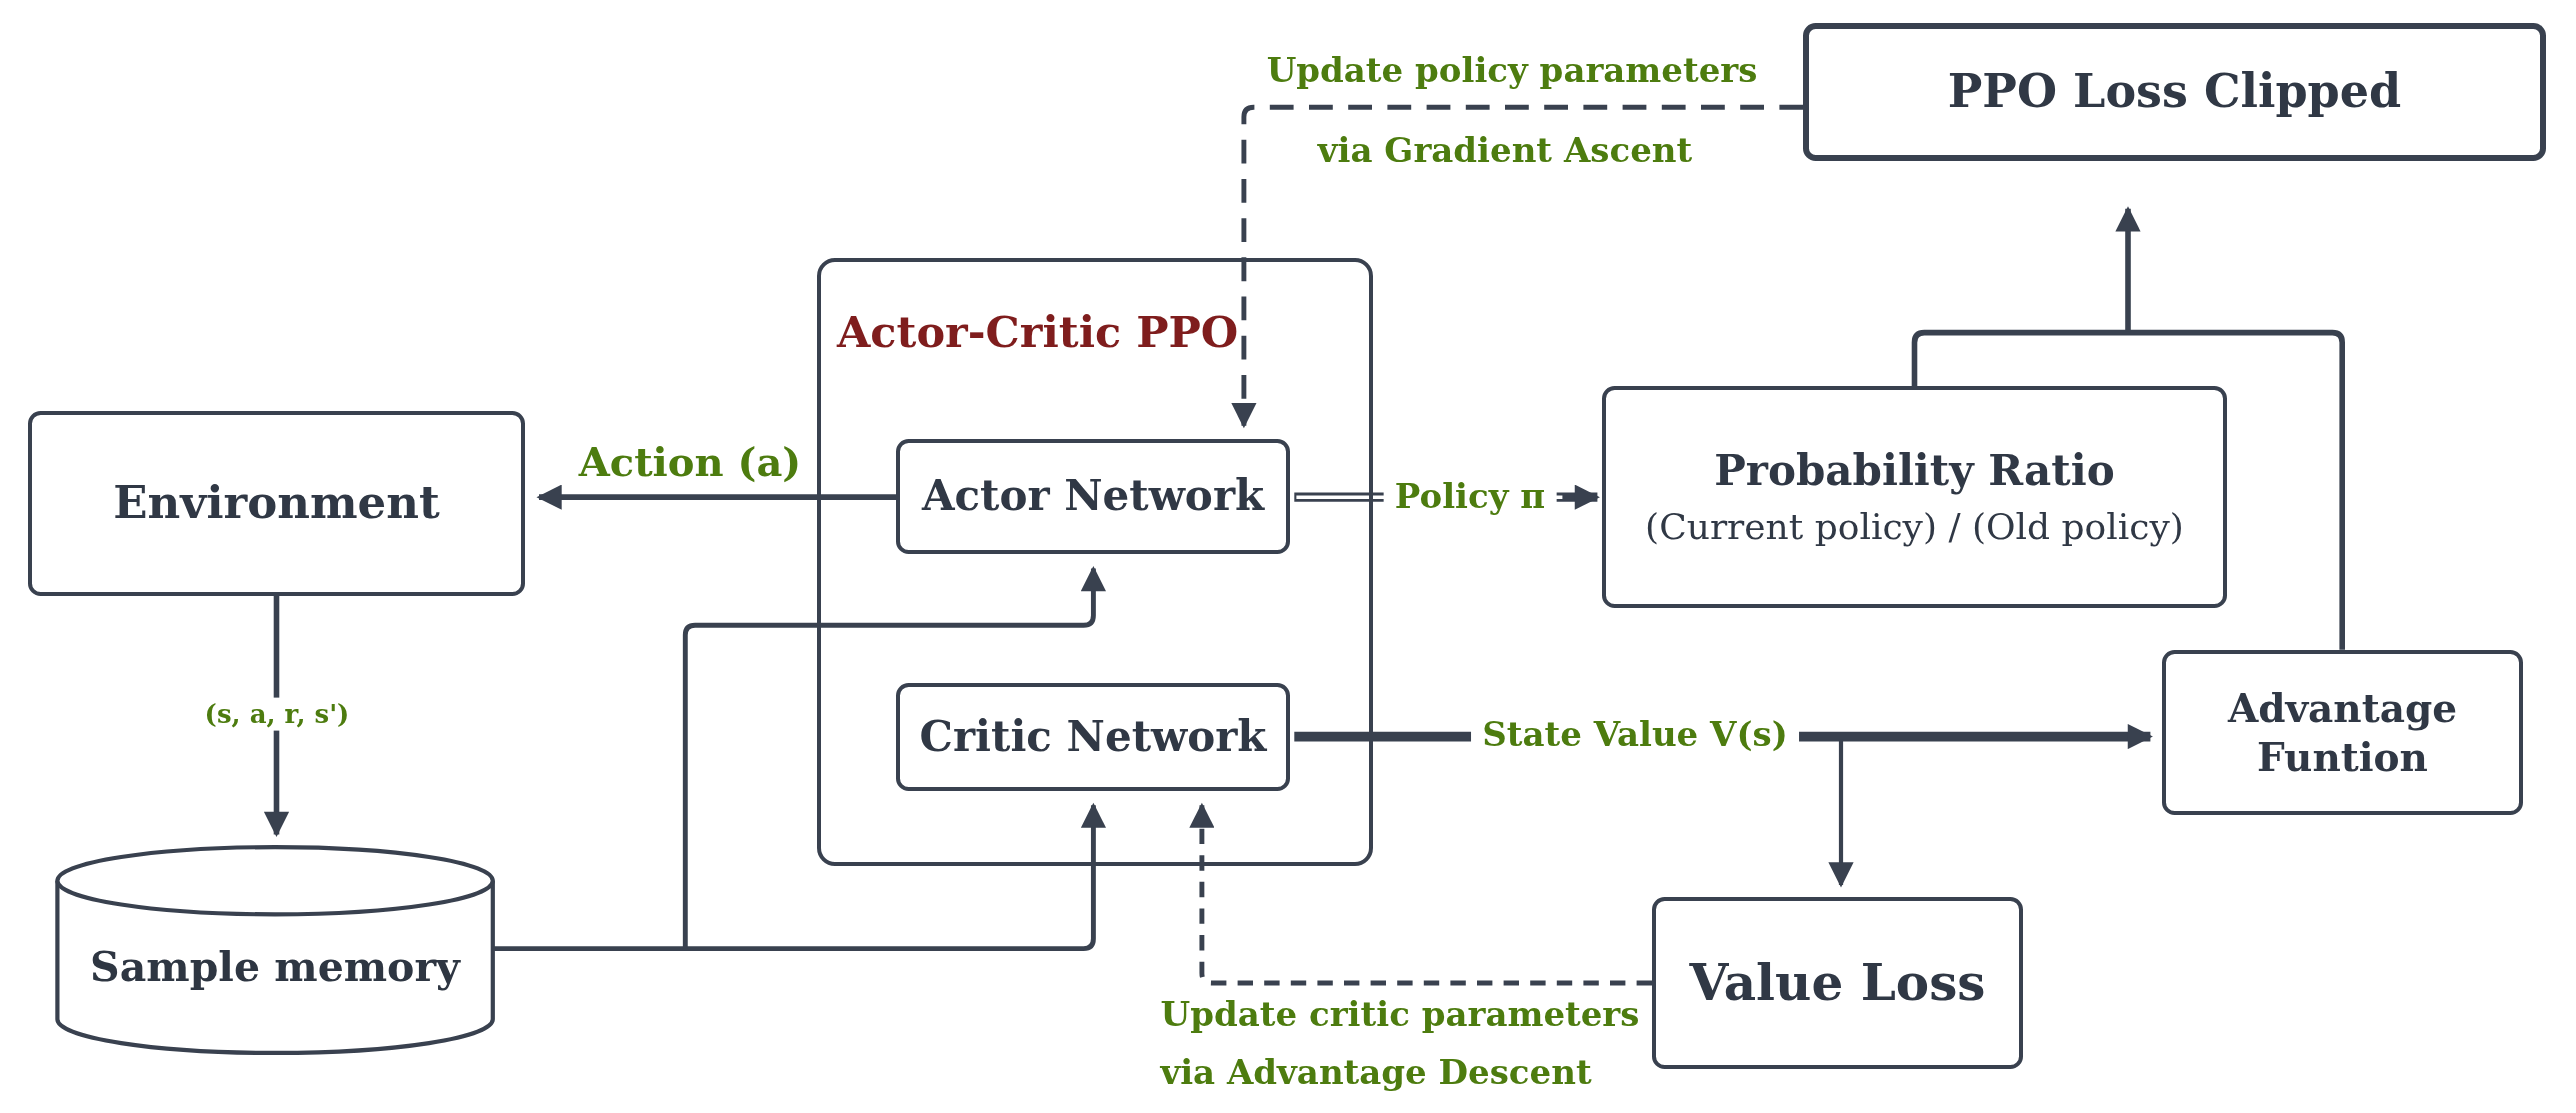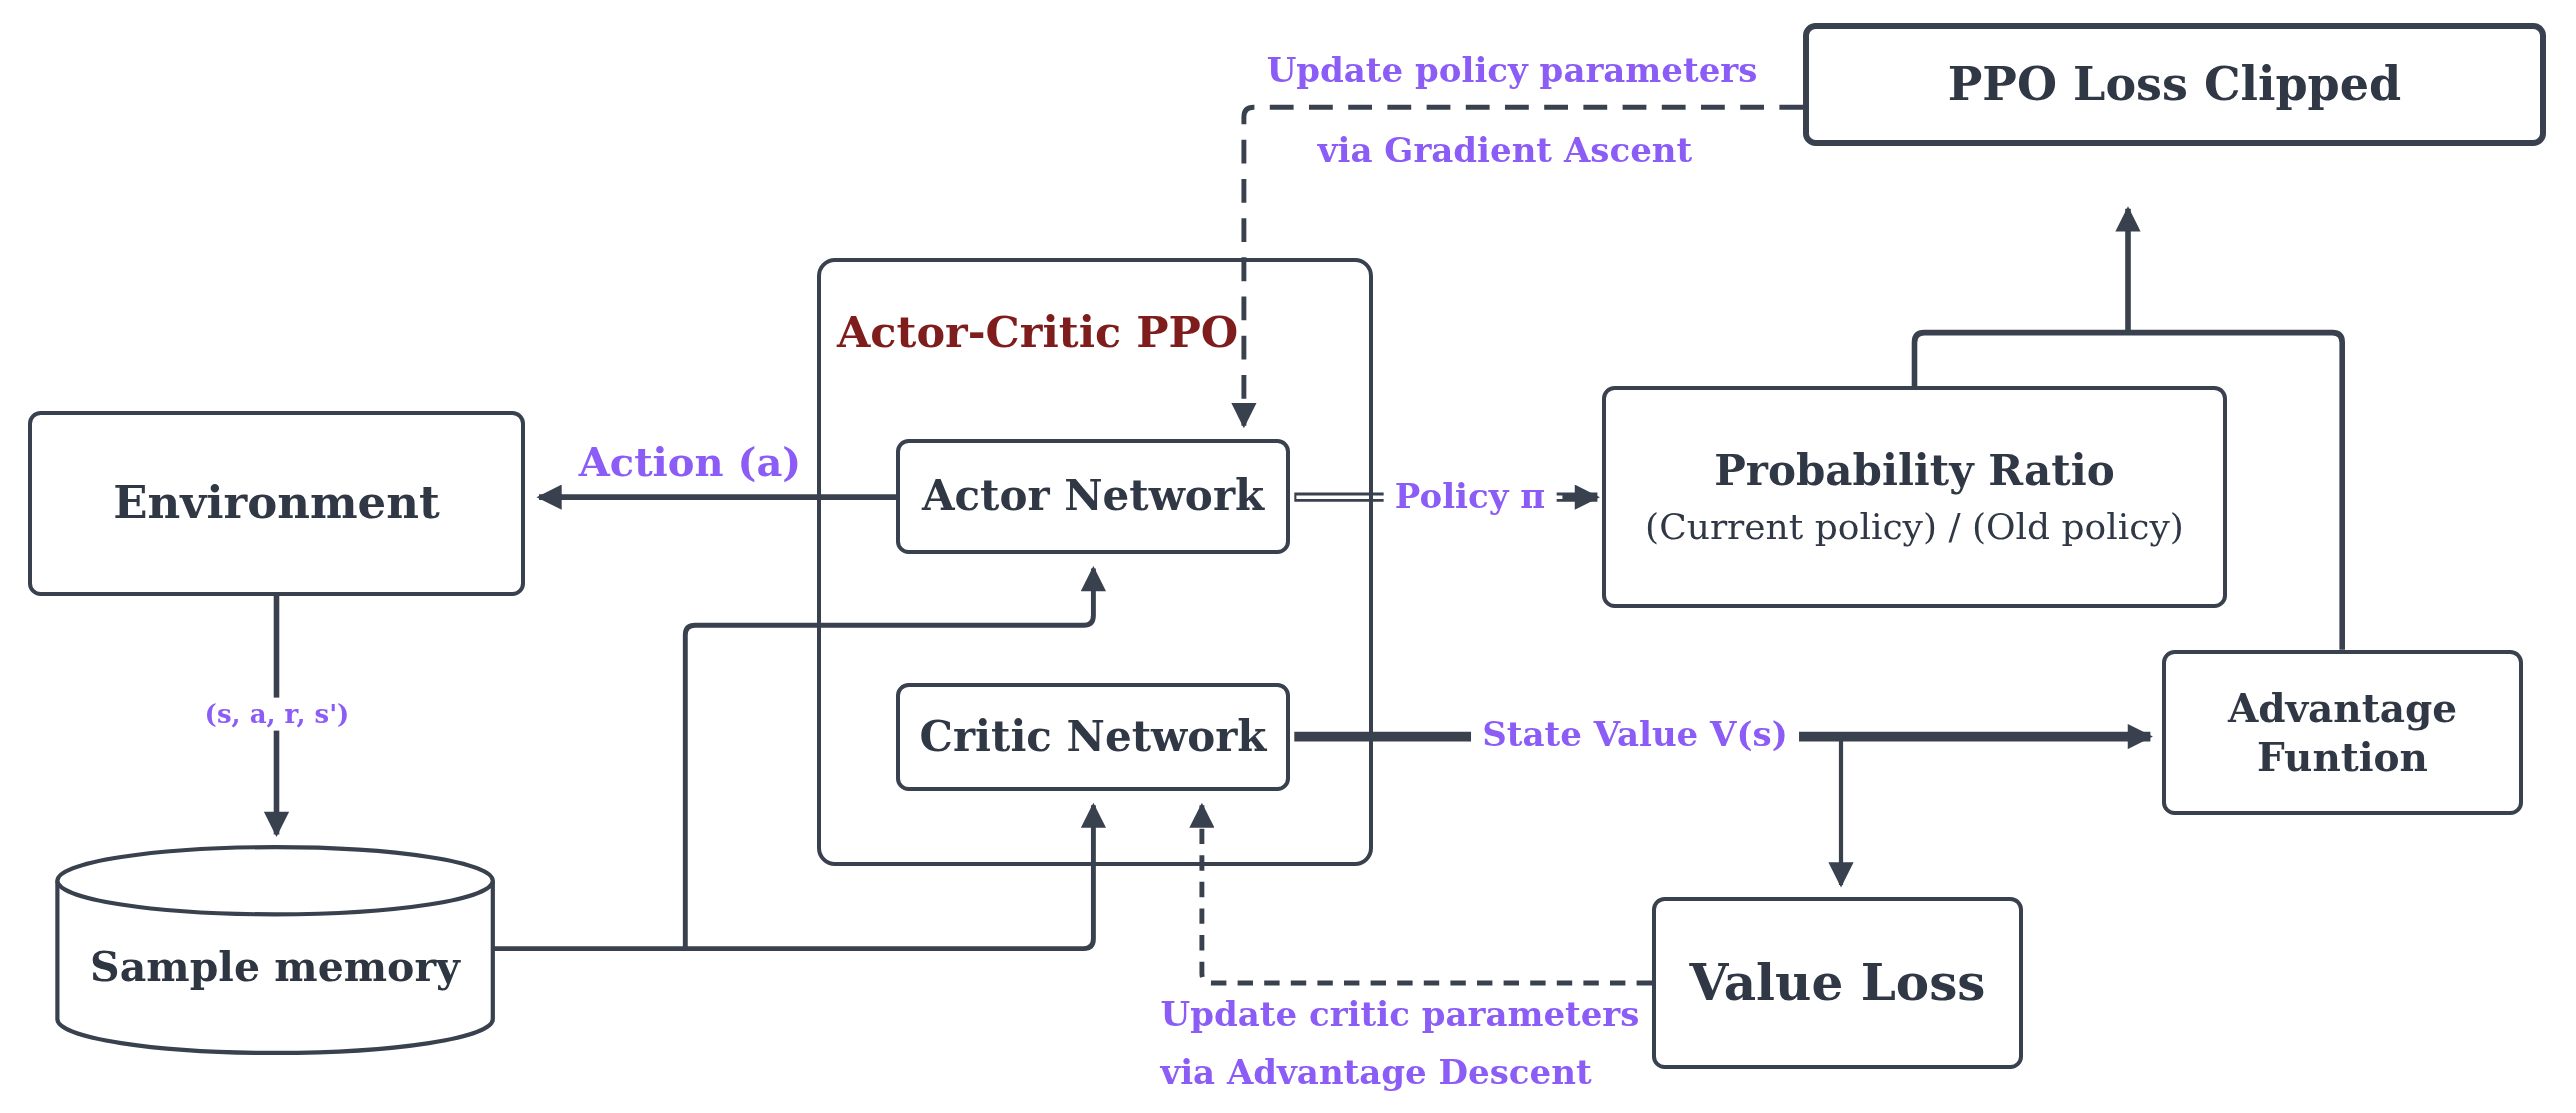--- a/index.html
+++ b/index.html
@@ -24,36 +24,36 @@
     line-height:1.25;
   }
   .node.transparent{background:transparent;}
   .lbl{white-space:nowrap;}
   .edge-label{
     position:absolute;
     transform:translate(-50%,-50%);
     white-space:nowrap;
     font-weight:bold;
     font-size:34px;
-    color:#8b5cf6;
+    color:#4d7c0f;
   }
   .edge-label.on-line{background:#ffffff;padding:1.4px 11.2px;}
   .container-title{
     position:absolute;
     font-weight:bold;
     font-size:43px;
     color:#7f1d1d;
     white-space:nowrap;
   }
   
   #environment      {left:28px;  top:411px;  width:497px;  height:185px; font-size:45px; font-weight:bold;}
   #actor-critic-box {left:817px;top:258px;  width:556px;  height:608px; border-radius:18px;}
   #actor-network    {left:896px;top:439px;  width:394px;  height:115px; font-size:42px; font-weight:bold;}
   #critic-network   {left:896px;top:683px;  width:394px;  height:108px; font-size:42px; font-weight:bold;}
-  #ppo-loss         {left:1803px;top:23px;   width:743px; height:123px; font-size:46px; font-weight:bold; border-width:6.3px;}
+  #ppo-loss         {left:1803px;top:23px;   width:743px; height:138px; font-size:46px; font-weight:bold; border-width:6.3px;}
   #probability-ratio{left:1602px;top:386px;  width:625px;  height:222px;}
   #advantage-function{left:2162px;top:650px; width:361px;  height:165px; font-size:39px; font-weight:bold;}
   #value-loss       {left:1652px;top:897px; width:371px;  height:172px; font-size:50px; font-weight:bold;}
   #prob-line1{font-size:42px;font-weight:bold;}
   #prob-line2{font-size:36px;font-weight:normal;margin-top:7px;}
   #sample-memory-label{
     position:absolute;left:275px;top:967px;
     transform:translate(-50%,-50%);
     font-size:41px;font-weight:bold;white-space:nowrap;color:#2e3642;
   }

